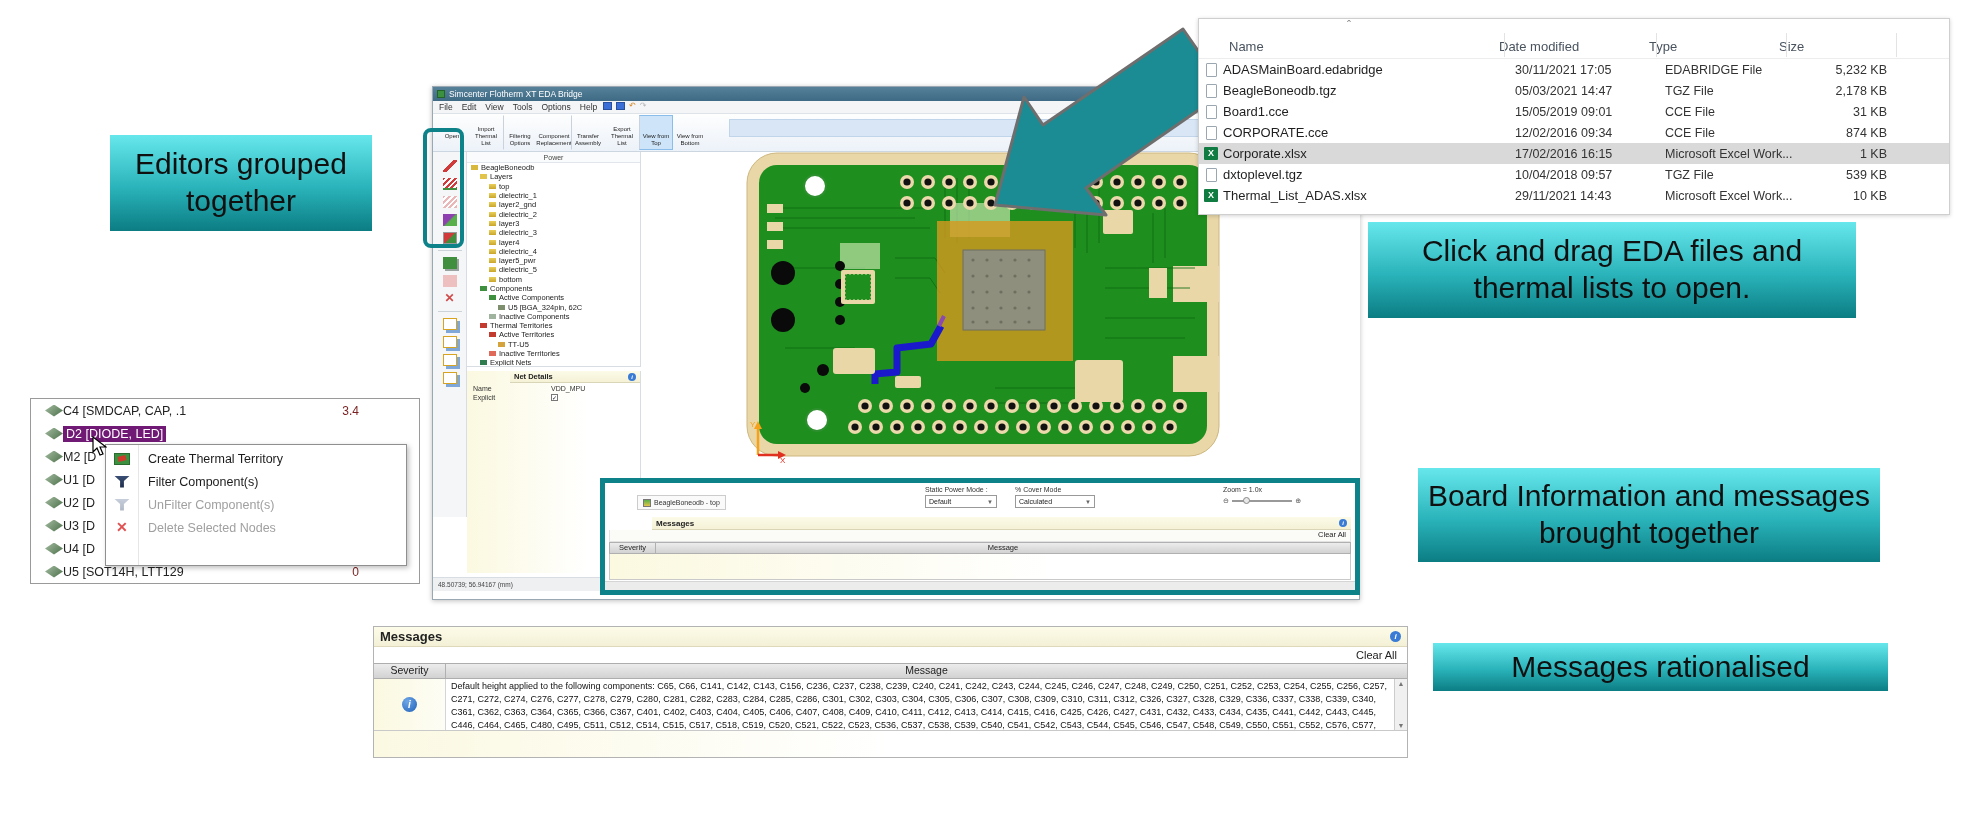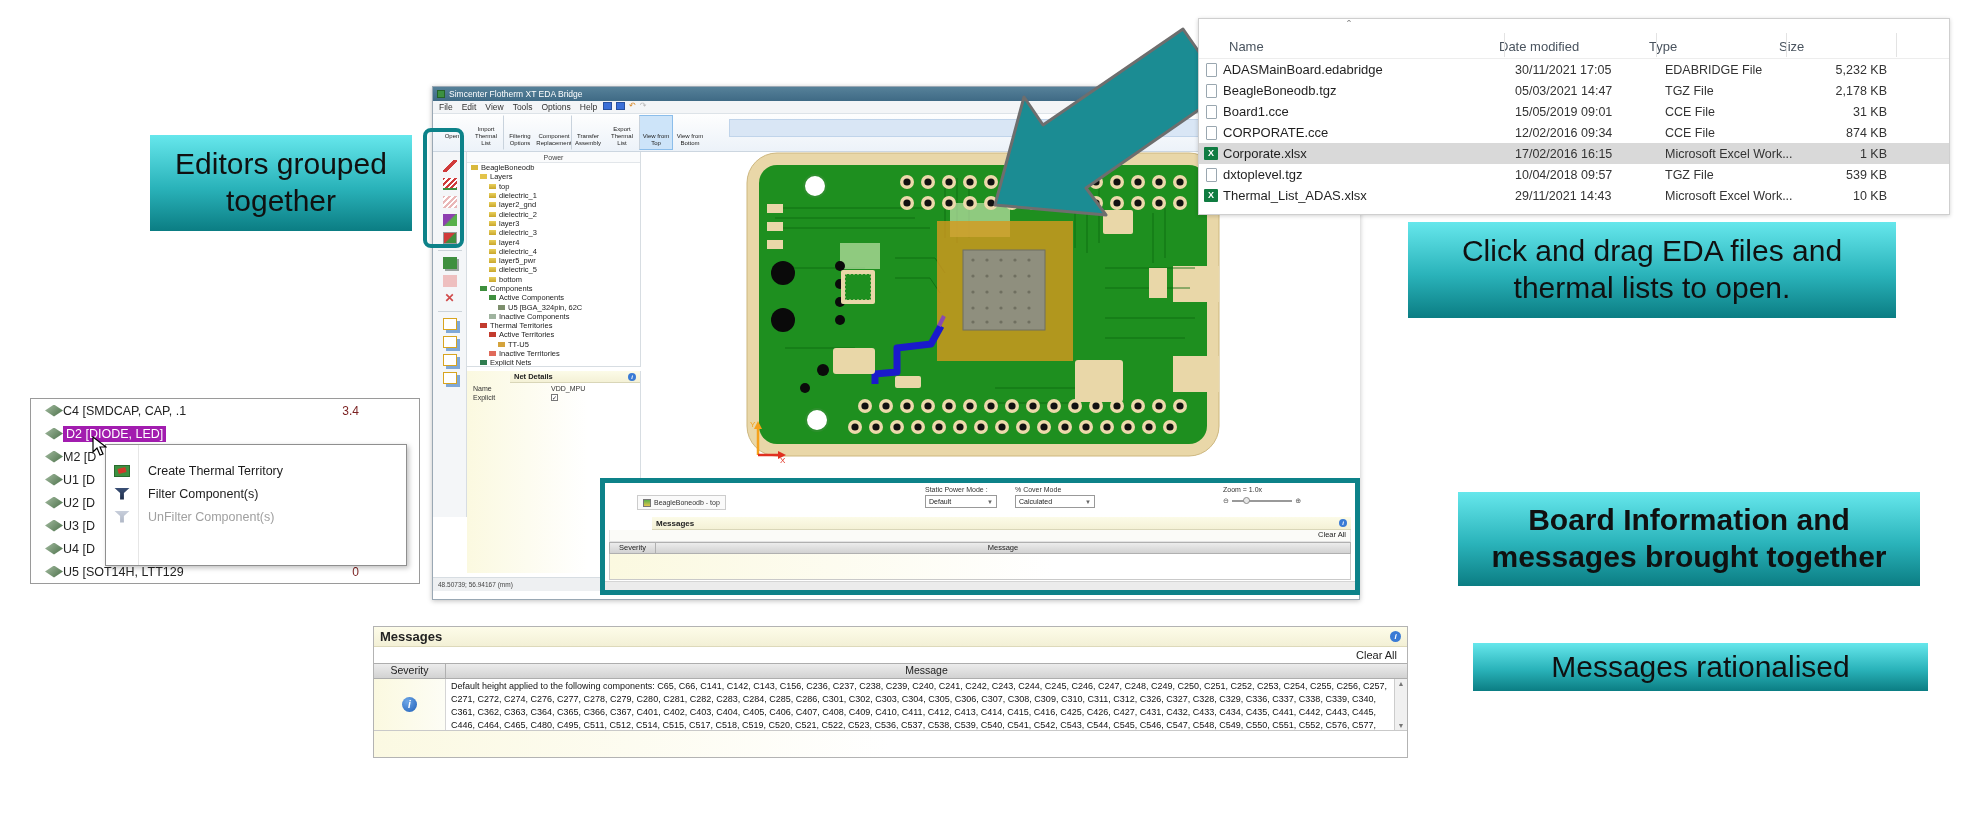--- a/index.html
+++ b/index.html
@@ -3,25 +3,25 @@
 <meta charset="utf-8">
 <style>
   * { margin:0; padding:0; box-sizing:border-box; }
   body { background:#fff; font-family:"Liberation Sans", sans-serif; }
   #canvas { position:relative; width:1978px; height:834px; background:#fff; overflow:hidden; }
 
   
   .callout { position:absolute; z-index:50;
     background:linear-gradient(180deg,#66e7ec 0%,#2ab3ba 55%,#0b7d83 100%);
     color:#101010; text-align:center; display:flex; align-items:center; justify-content:center;
-    line-height:1.22; font-size:30px;margin-left:40px; }
+    line-height:1.22; font-size:30px; }
   #co-editors    { left:110px; top:135px; width:262px; height:96px; }
   #co-rightclick { left:108px; top:281px; width:264px; height:95px; }
   #co-clickdrag  { left:1368px; top:222px; width:488px; height:96px; }
-  #co-boardinfo  { left:1418px; top:492px; width:462px; height:94px;font-weight:bold; }
+  #co-boardinfo  { left:1418px; top:468px; width:462px; height:94px; }
   #co-msgrat     { left:1433px; top:643px; width:455px; height:48px; }
 
   
   #app { position:absolute; left:432px; top:86px; width:928px; height:514px; z-index:10;
          background:#fff; border:1px solid #9aa8b4; box-shadow:0 1px 5px rgba(0,0,0,.25); }
   #titlebar { height:14px; background:linear-gradient(#568199,#3f6a85); display:flex; align-items:center; gap:4px; padding:0 4px; }
   #titlebar .win-ic { width:8px; height:8px; background:#3c9140; border:1px solid #246328; }
   #titlebar span.t { color:#fff; font-size:8.5px; }
   #menubar { height:13px; background:#f3f5f7; border-bottom:1px solid #dde3e8; display:flex; align-items:center; gap:9px; padding:0 6px; font-size:8.5px; color:#333; }
   .disk { width:9px; height:8px; background:#3a6fd8; border:1px solid #27509f; }
@@ -117,23 +117,23 @@
   .grid-hdr .sev { width:46px; text-align:center; border-right:1px solid #b0b0b0; }
   .grid-hdr .msg { flex:1; text-align:center; }
   #tb-body { height:26px; background:linear-gradient(90deg,#fbf9e0,#ffffff 60%); border:1px solid #c9c9c9; border-top:none; }
   #tb-strip { position:absolute; left:0; bottom:0; width:100%; height:9px; background:#ececec; border-top:1px solid #d5d5d5; }
 
   
   #complist { position:absolute; left:30px; top:398px; width:390px; height:186px; background:#fff; border:1px solid #9a9a9a; z-index:44; overflow:hidden; }
   .comp-row { display:flex; align-items:center; height:23px; padding-left:14px; font-size:12.5px; color:#222; }
   .c-ico { width:18px; height:12px; flex:0 0 auto; background:linear-gradient(135deg,#a3bba0,#4a6f48); clip-path:polygon(50% 0,100% 50%,50% 100%,0 50%); }
   .comp-row .cl { white-space:nowrap; }
-  .comp-row.sel .cl { background:#a21caf; color:#fff; padding:1px 3px; }
+  .comp-row.sel .cl { background:#701a75; color:#fff; padding:1px 3px; }
   .comp-row .cv { margin-left:auto; margin-right:60px; color:#7a1f1f; font-size:12px; }
-  #ctxmenu { position:absolute; left:105px; top:444px; width:302px; height:122px; background:#fff; border:1px solid #8f8f8f; box-shadow:2px 2px 5px rgba(0,0,0,.25); z-index:46; padding:14px 0; }
+  #ctxmenu { position:absolute; left:105px; top:444px; width:302px; height:122px; background:#fff; border:1px solid #8f8f8f; box-shadow:2px 2px 5px rgba(0,0,0,.25); z-index:46; padding:2px 0; }
   #ctxmenu::before { content:""; position:absolute; left:32px; top:0; bottom:0; width:1px; background:#e6e6e6; }
   .menu-item { display:flex; align-items:center; height:23px; font-size:12.5px; color:#1c1c1c; }
   .menu-item.disabled { color:#a0a0a0; }
   .menu-item .mi { width:32px; display:flex; justify-content:center; flex:0 0 auto; }
   .menu-item .ml { padding-left:10px; white-space:nowrap; }
   .m-ic { width:16px; height:12px; position:relative; }
   .m-ic.v-territory { background:#3c9140; border:1px solid #2a6b2e; }
   .m-ic.v-territory::after { content:""; position:absolute; left:3px; top:2px; width:8px; height:5px; background:#d03a2a; transform:rotate(-15deg); }
   .m-ic.v-filter { background:linear-gradient(#3a4f75,#1d2c49); clip-path:polygon(0 0,100% 0,62% 45%,62% 100%,38% 100%,38% 45%); }
   .m-ic.v-unfilter { background:linear-gradient(#9aa6bd,#6d7b96); clip-path:polygon(0 0,100% 0,62% 45%,62% 100%,38% 100%,38% 45%); opacity:.55; }
@@ -811,20 +811,26 @@
         <span class="ml">Filter Component(s)</span>
       </div>
 
       <div class="menu-item disabled">
         <span class="mi">
           <span class="m-ic v-unfilter"></span>
         </span>
         <span class="ml">UnFilter Component(s)</span>
       </div>
 
+      <div class="menu-item disabled">
+        <span class="mi">
+          <span class="m-ic v-delete"></span>
+        </span>
+        <span class="ml">Delete Selected Nodes</span>
+      </div>
 
     </div>
   <svg id="cursor" width="15" height="21" viewBox="0 0 15 21">
     <polygon points="1,1 1,16 5,12 8,19 11,18 8,11 14,11" fill="#fff" stroke="#000" stroke-width="1.2"></polygon>
   </svg>
 
   <div id="botmsgs">
     <div id="bm-hdr">
       <span>Messages</span>
       <span class="info-dot">i</span>

